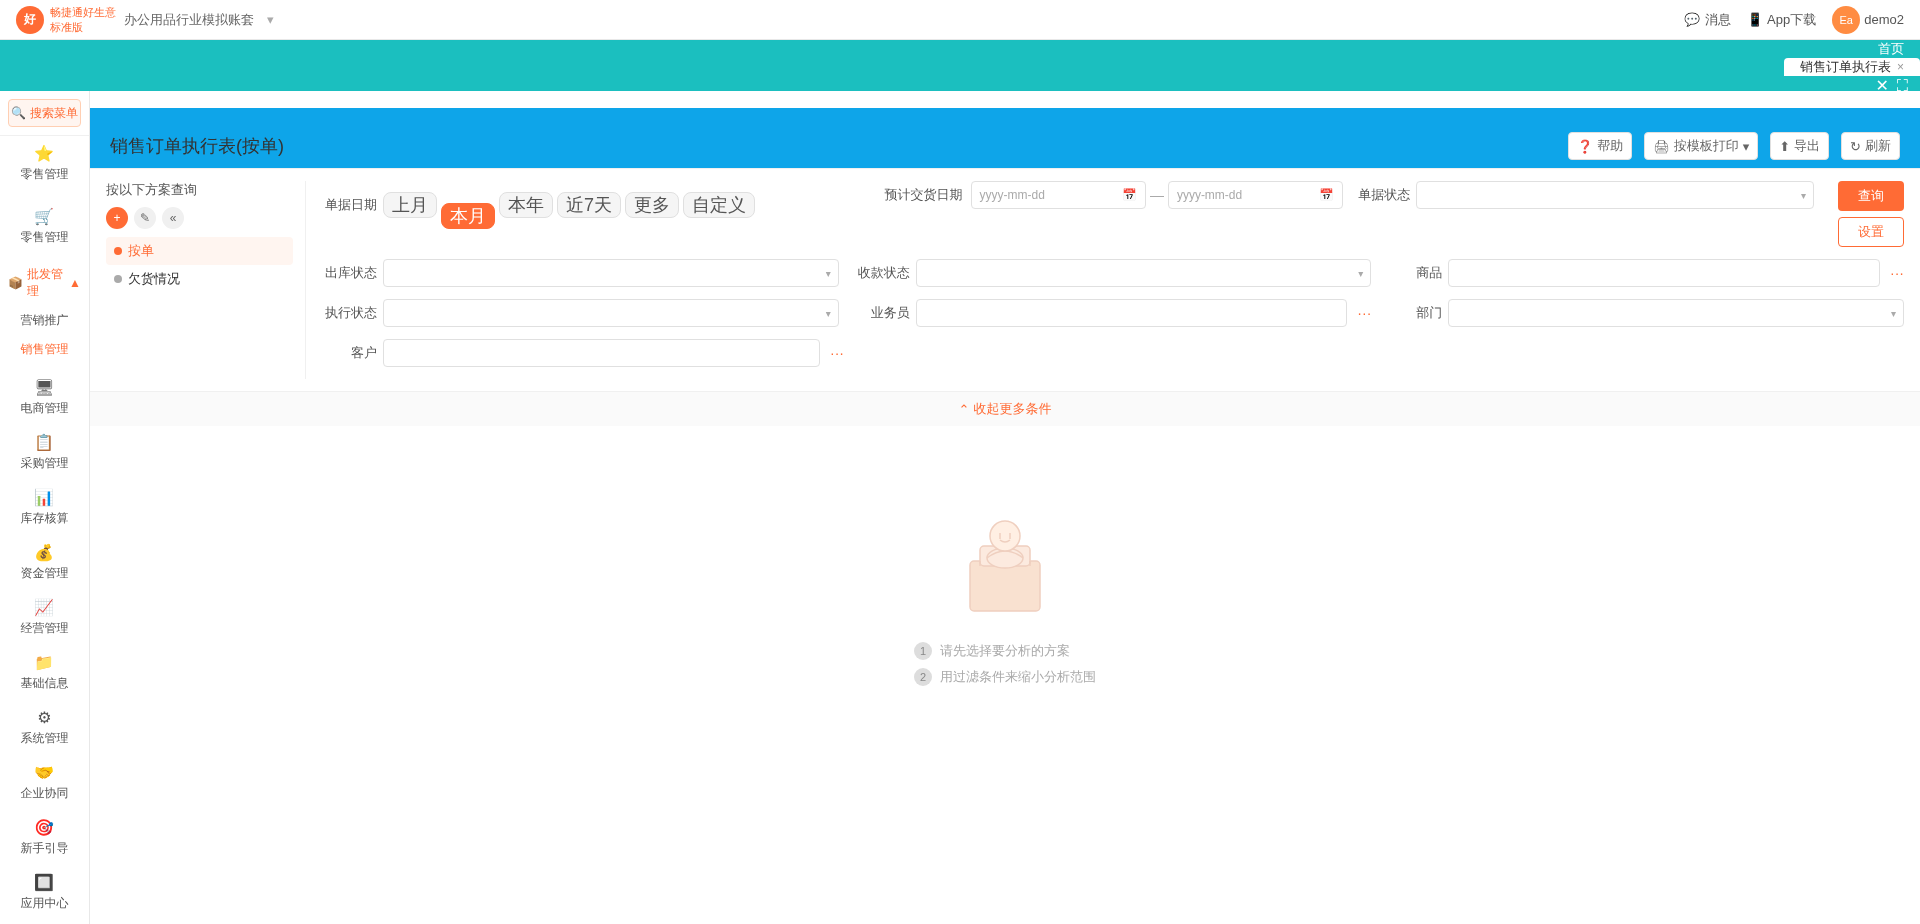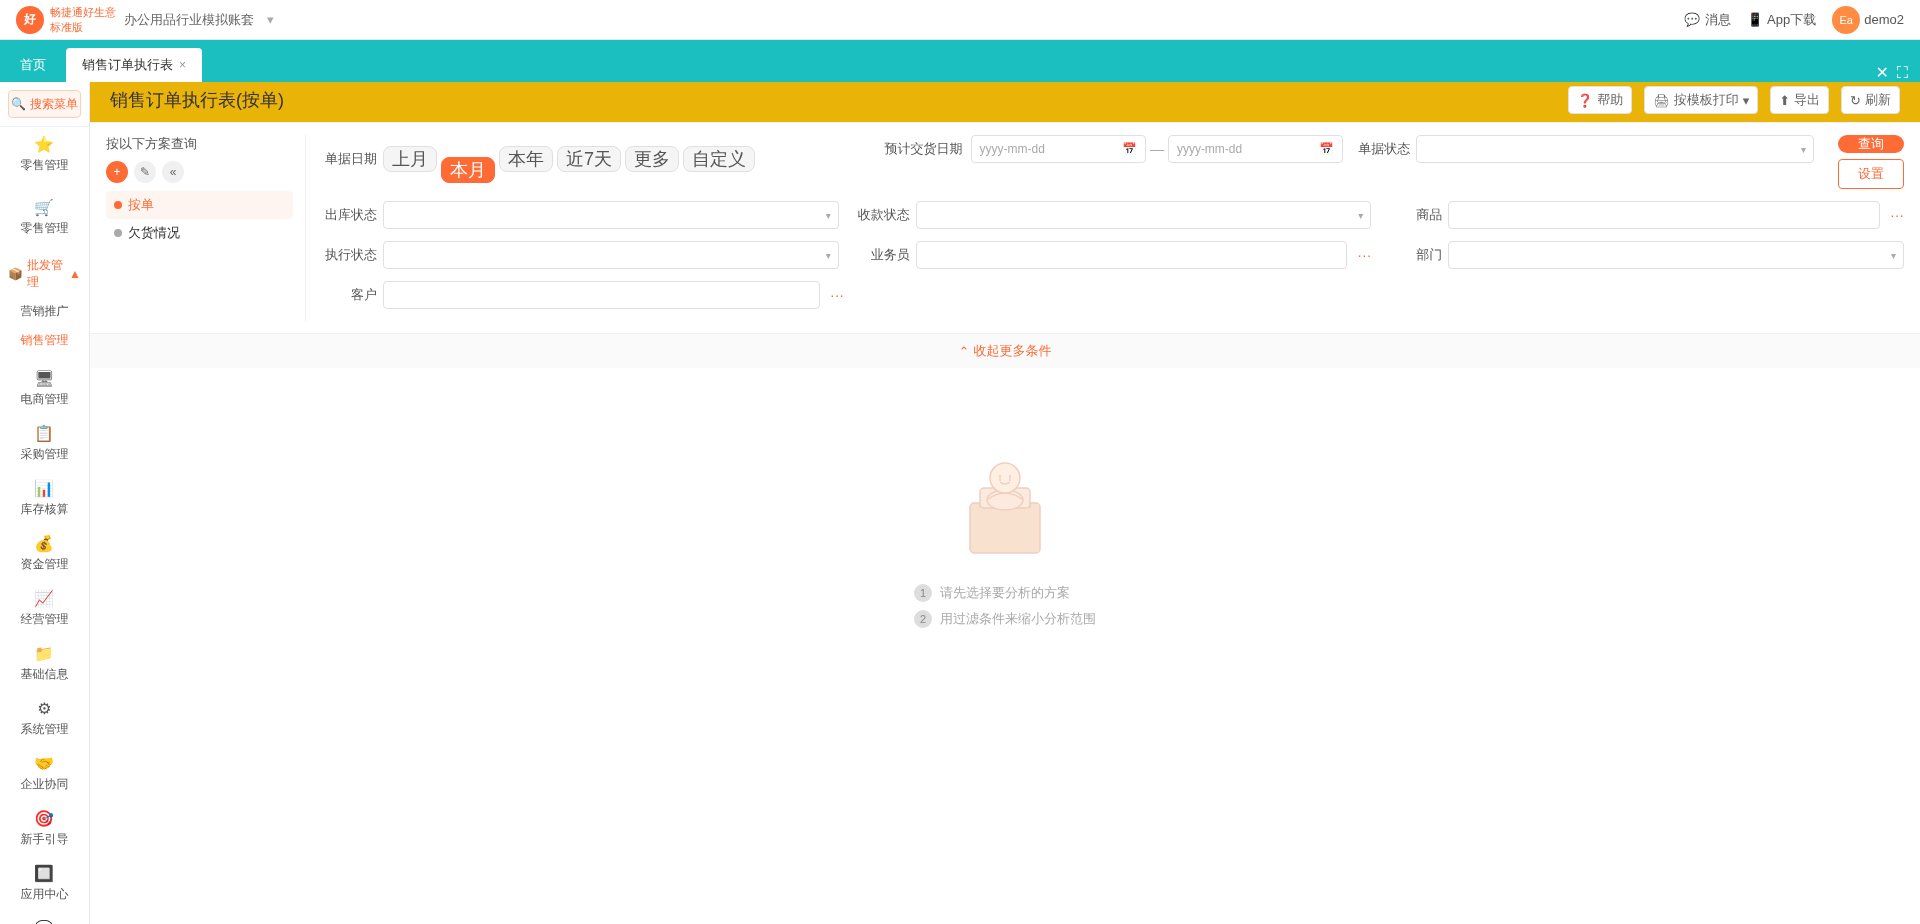--- a/index.html
+++ b/index.html
@@ -10,21 +10,21 @@
     .top-bar-left { display: flex; align-items: center; gap: 8px; }
     .logo-area { display: flex; align-items: center; gap: 6px; }
     .logo-icon { width: 28px; height: 28px; background: #ff6b35; border-radius: 50%; display: flex; align-items: center; justify-content: center; color: #fff; font-size: 12px; font-weight: bold; }
     .logo-text { font-size: 11px; color: #ff6b35; line-height: 1.3; }
     .top-bar-title { font-size: 13px; color: #666; display: flex; align-items: center; gap: 13px; }
     .top-bar-right { display: flex; align-items: center; gap: 16px; }
     .top-bar-btn { display: flex; align-items: center; gap: 4px; font-size: 13px; color: #555; cursor: pointer; }
     .avatar { width: 28px; height: 28px; background: #ff8c42; border-radius: 50%; display: flex; align-items: center; justify-content: center; color: #fff; font-size: 11px; }
 
     
-    .nav-tabs { height: 42px; background: #1bbfbf; display: flex; align-items: flex-end; padding: 0 0 0 0; flex-shrink: 0; }
+    .nav-tabs { height: 51px; background: #1bbfbf; display: flex; align-items: flex-end; padding: 0 0 0 0; flex-shrink: 0; flex-direction: column; }
     .nav-tab { height: 34px; padding: 0 16px; display: flex; align-items: center; gap: 6px; font-size: 13px; cursor: pointer; border-radius: 4px 4px 0 0; margin-left: 4px; color: #fff; }
     .nav-tab.home { background: transparent; color: #fff; }
     .nav-tab.active { background: #fff; color: #333; }
     .nav-tab-close { font-size: 12px; color: #999; cursor: pointer; }
     .nav-tabs-right { margin-left: auto; display: flex; align-items: center; gap: 8px; padding-right: 12px; }
     .icon-btn { color: #fff; font-size: 16px; cursor: pointer; }
 
     
     .main-layout { display: flex; flex: 1; overflow: hidden; }
 
@@ -38,21 +38,21 @@
     .sidebar-group { padding: 6px 0; }
     .sidebar-group-title { display: flex; align-items: center; justify-content: center; gap: 4px; font-size: 12px; color: #ff6b35; padding: 6px 8px; cursor: pointer; font-weight: 500; }
     .sidebar-sub-item { padding: 6px 0; text-align: center; font-size: 12px; color: #555; cursor: pointer; }
     .sidebar-sub-item.active { color: #ff6b35; }
 
     
     .content-area { flex: 1; display: flex; flex-direction: column; overflow: hidden; background: #f5f5f5; }
     .content-inner { flex: 1; overflow-y: auto; padding: 0; background: #fff; }
 
     
-    .page-header { display: flex; align-items: center; justify-content: space-between; padding: 4px 20px 8px; background: #eab308; border-bottom: 1px solid #f0f0f0; }
+    .page-header { display: flex; align-items: center; justify-content: space-between; padding: 24px 20px 8px; background: #0ea5e9; border-bottom: 1px solid #f0f0f0; margin-top: 17px; }
     .page-title { font-size: 18px; font-weight: 500; color: #333; }
     .page-actions { display: flex; align-items: center; gap: 12px; }
     .page-action-btn { display: flex; align-items: center; gap: 4px; font-size: 13px; color: #666; cursor: pointer; padding: 4px 8px; border: 1px solid #e0e0e0; border-radius: 4px; background: #fff; }
     .page-action-divider { display: flex; align-items: center; gap: 4px; }
 
     
     .filter-panel { display: flex; background: #fff; padding: 12px 16px; gap: 0; }
     .filter-left { width: 200px; border-right: 1px solid #f0f0f0; padding-right: 12px; flex-shrink: 0; }
     .filter-left-title { font-size: 13px; color: #555; margin-bottom: 8px; display: flex; align-items: center; gap: 4px; }
     .filter-left-actions { display: flex; align-items: center; gap: 6px; margin-bottom: 8px; }
@@ -82,21 +82,21 @@
     
     .collapse-bar { display: flex; align-items: center; justify-content: center; padding: 8px; background: #fafafa; border-top: 1px solid #f0f0f0; cursor: pointer; color: #ff6b35; font-size: 13px; gap: 4px; }
 
     
     .empty-state { display: flex; flex-direction: column; align-items: center; justify-content: center; padding: 80px 0; gap: 16px; }
     .empty-tips { display: flex; flex-direction: column; gap: 8px; }
     .empty-tip { display: flex; align-items: center; gap: 8px; color: #aaa; font-size: 13px; }
     .tip-num { width: 18px; height: 18px; border-radius: 50%; background: #ddd; color: #888; font-size: 11px; display: flex; align-items: center; justify-content: center; flex-shrink: 0; }
 
     
-    .query-btn { background: #ff6b35; color: #fff; border: none; border-radius: 12px; padding: 0 20px; font-size: 13px; cursor: pointer; }
+    .query-btn { background: #ff6b35; color: #fff; border: none; border-radius: 4px; padding: 6px 20px; font-size: 13px; cursor: pointer; }
     .settings-btn { background: #fff; color: #ff6b35; border: 1px solid #ff6b35; border-radius: 4px; padding: 5px 16px; font-size: 13px; cursor: pointer; }
     .action-buttons { display: flex; flex-direction: column; gap: 6px; margin-left: 12px; flex-shrink: 0; }
   </style>
 </head>
 <body>
 
 <div class="top-bar">
   <div class="top-bar-left">
     <div class="logo-area">
       <div class="logo-icon">好</div>

